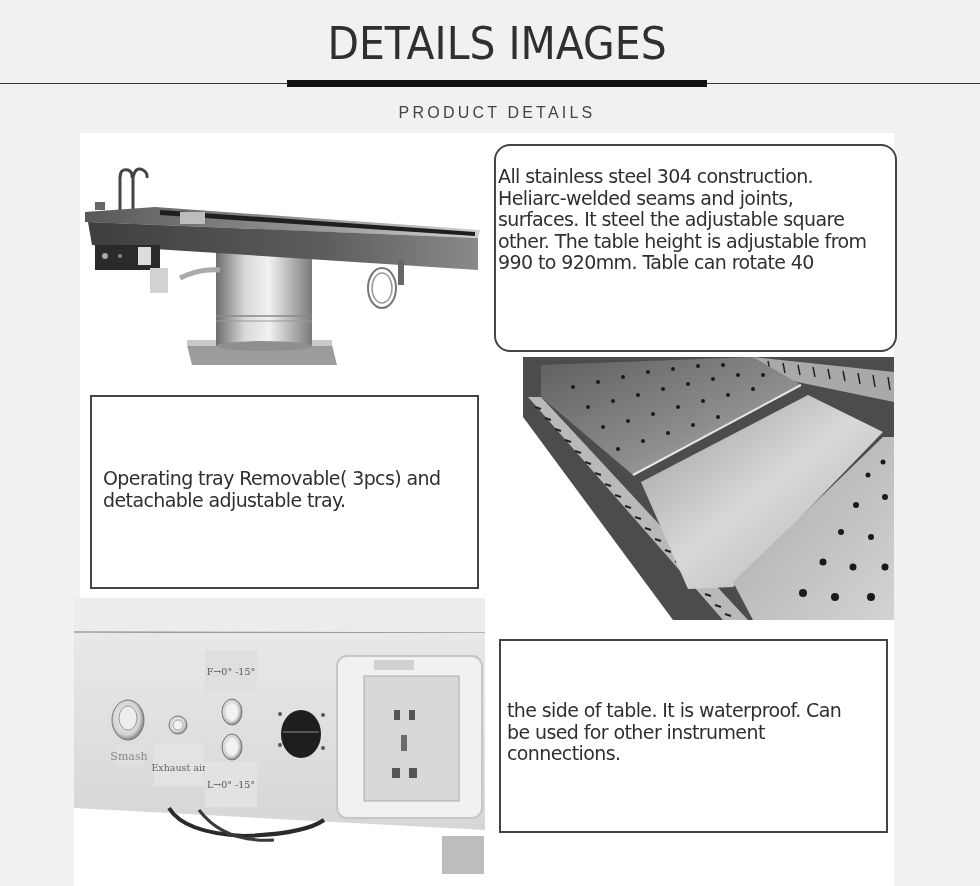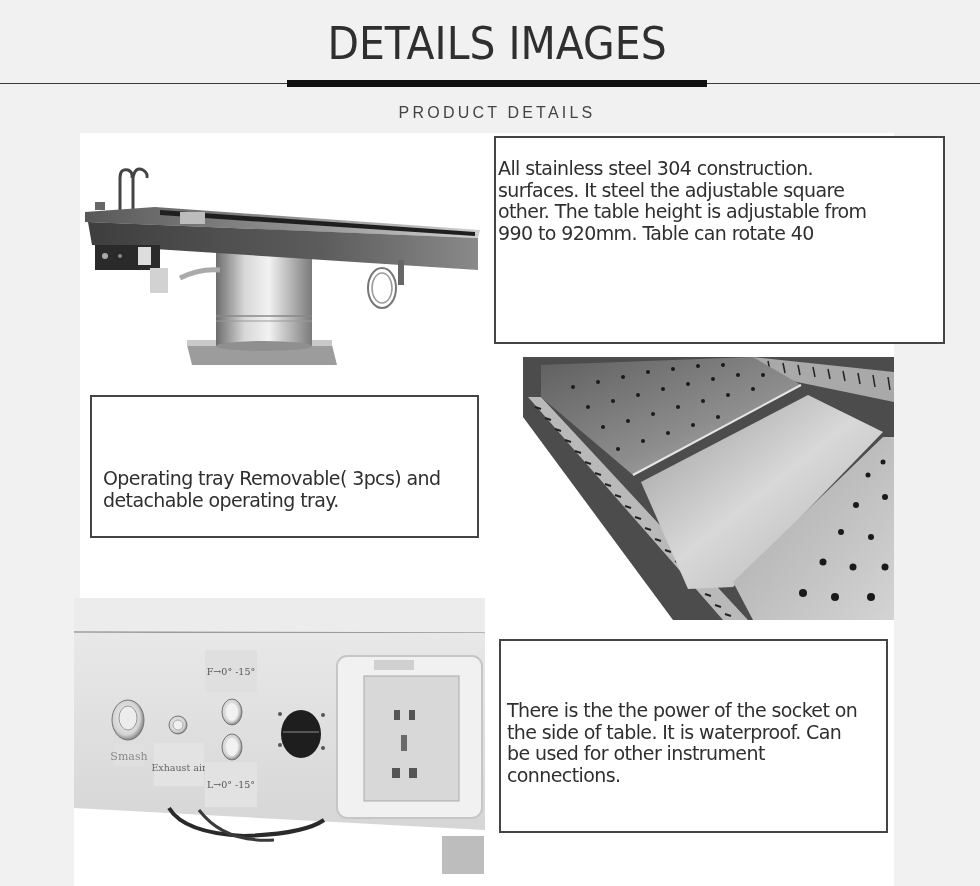--- a/index.html
+++ b/index.html
@@ -90,33 +90,34 @@
 
     <rect x="70" y="128" width="18" height="25" fill="#d2d2d2"></rect>
     <path d="M100 138 Q120 128 140 130" stroke="#aaa" stroke-width="5" fill="none"></path>
 
     <ellipse cx="302" cy="148" rx="14" ry="20" stroke="#777" stroke-width="2" fill="none"></ellipse>
     <ellipse cx="302" cy="148" rx="10" ry="15" stroke="#999" stroke-width="1.5" fill="none"></ellipse>
     <rect x="318" y="120" width="6" height="25" fill="#666"></rect>
   </svg>
 </div>
 
-<div class="textbox" style="left:494px; top:136px; width:451px; height:208px;">
+<div class="textbox" style="left:494px; top:144px; width:403px; height:208px;border-radius:16px;">
   <div class="inner" style="left:2px; top:20px;">
     <p>All stainless steel 304 construction.</p>
+    <p>Heliarc-welded seams and joints,</p>
     <p>surfaces. It steel the adjustable square</p>
     <p>other. The table height is adjustable from</p>
     <p>990 to 920mm. Table can rotate 40</p>
   </div>
 </div>
 
-<div class="textbox" style="left:90px; top:395px; width:389px; height:143px;">
+<div class="textbox" style="left:90px; top:395px; width:389px; height:194px;">
   <div class="inner" style="left:11px; top:71px;">
     <p>Operating tray Removable( 3pcs) and</p>
-    <p>detachable operating tray.</p>
+    <p>detachable adjustable tray.</p>
   </div>
 </div>
 
 <div class="img-block" style="left:523px; top:357px; width:371px; height:263px;">
   <svg width="371" height="263" viewBox="0 0 371 263">
     <defs>
       <linearGradient id="tray1" x1="0" y1="0" x2="1" y2="1">
         <stop offset="0" stop-color="#5f5f5f"></stop>
           <stop offset="0.6" stop-color="#8d8d8d"></stop>
           <stop offset="1" stop-color="#b7b7b7"></stop>
@@ -279,18 +280,17 @@
     <rect x="320" y="112" width="6" height="10" fill="#555"></rect>
       <rect x="335" y="112" width="6" height="10" fill="#555"></rect>
     <rect x="327" y="137" width="6" height="16" fill="#6a6a6a"></rect>
     <rect x="318" y="170" width="8" height="10" fill="#555"></rect>
       <rect x="335" y="170" width="8" height="10" fill="#555"></rect>
   </svg>
 </div>
 
 <div class="textbox" style="left:499px; top:639px; width:389px; height:194px;">
   <div class="inner" style="left:6px; top:59px;">
-    <p>There is the the power of the socket on</p>
     <p>the side of table. It is waterproof. Can</p>
     <p>be used for other instrument</p>
     <p>connections.</p>
   </div>
 </div>
 
 </body></html>

